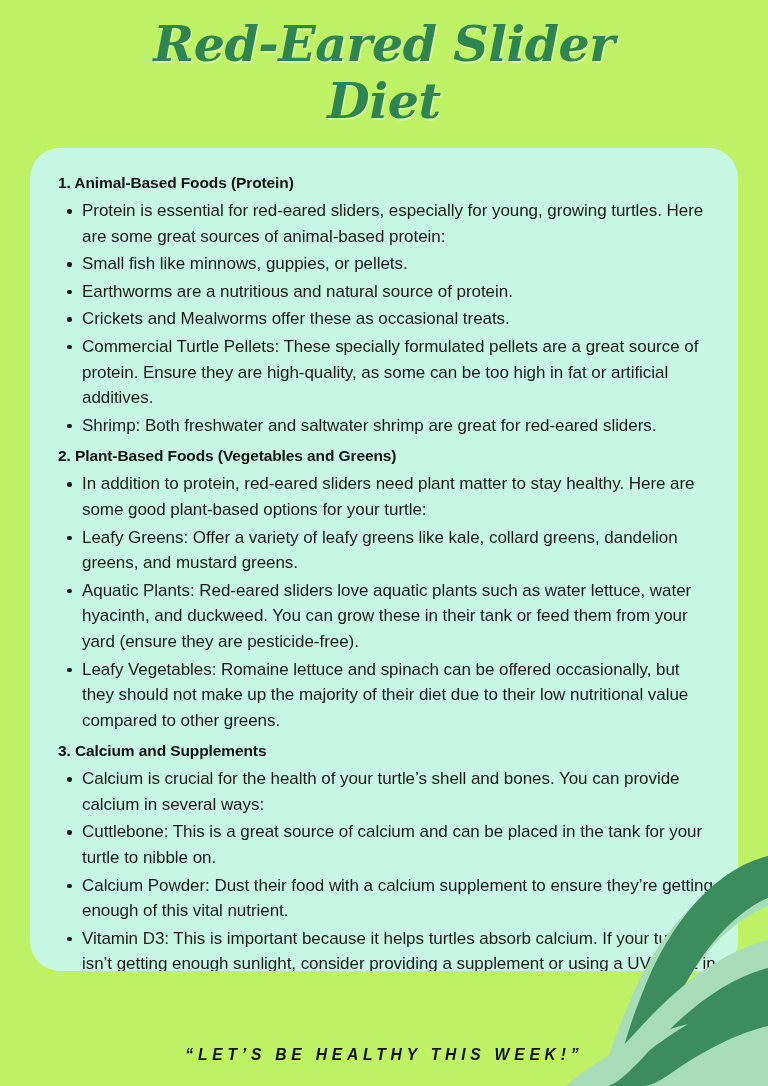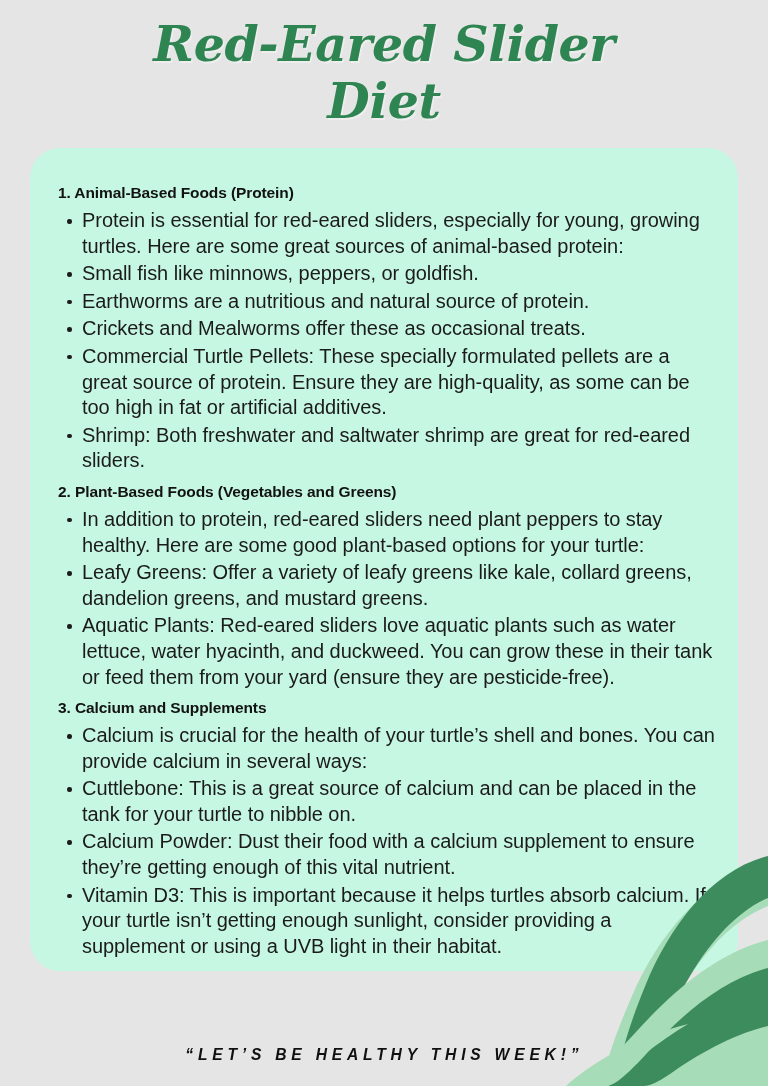--- a/index.html
+++ b/index.html
@@ -13,21 +13,21 @@
     background: #abe8c1;
     font-family: "Liberation Sans", sans-serif;
     position: relative;
   }
 
   .page {
     position: absolute;
     inset: 0;
     width: 768px;
     height: 1086px;
-    background: #e5e5e5;
+    background: #bef264;
     overflow: hidden;
   }
 
   
   .leaf-decor {
     position: absolute;
     right: 0;
     bottom: 0;
     width: 260px;
     height: 230px;
@@ -56,21 +56,21 @@
   
   .card {
     position: absolute;
     left: 30px;
     top: 148px;
     width: 708px;
     height: 823px;
     background: #c6f7e3;
     border-radius: 30px;
     box-sizing: border-box;
-    padding: 34px 22px 14px 22px;
+    padding: 24px 22px 14px 22px;
     overflow: hidden;
   }
 
   .section {
     margin: 0;
   }
   .section-heading {
     font-family: "Liberation Sans", sans-serif;
     font-weight: bold;
     font-size: 15.5px;
@@ -81,21 +81,21 @@
   }
   .bullets {
     list-style: none;
     margin: 0 0 7px 0;
     padding: 0;
   }
   .bullets li {
     position: relative;
     padding-left: 30px;
     margin-bottom: 2px;
-    font-size: 20px;
+    font-size: 17px;
     line-height: 25.6px;
     color: #1b1b1b;
     letter-spacing: -0.05px;
   }
   .bullets li::before {
     content: "";
     position: absolute;
     left: 15px;
     top: 11px;
     width: 4.5px;
@@ -136,33 +136,34 @@
     <div class="title-line">Red-Eared Slider</div>
     <div class="title-line">Diet</div>
   </div>
 
   <div class="card">
     <div id="sections-container">
         <div class="section">
           <div class="section-heading">1. Animal-Based Foods (Protein)</div>
           <ul class="bullets">
             <li>Protein is essential for red-eared sliders, especially for young, growing turtles. Here are some great sources of animal-based protein:</li>
-            <li>Small fish like minnows, peppers, or goldfish.</li>
+            <li>Small fish like minnows, guppies, or pellets.</li>
             <li>Earthworms are a nutritious and natural source of protein.</li>
             <li>Crickets and Mealworms offer these as occasional treats.</li>
             <li>Commercial Turtle Pellets: These specially formulated pellets are a great source of protein. Ensure they are high-quality, as some can be too high in fat or artificial additives.</li>
             <li>Shrimp: Both freshwater and saltwater shrimp are great for red-eared sliders.</li>
           </ul>
         </div>
         <div class="section">
           <div class="section-heading">2. Plant-Based Foods (Vegetables and Greens)</div>
           <ul class="bullets">
-            <li>In addition to protein, red-eared sliders need plant peppers to stay healthy. Here are some good plant-based options for your turtle:</li>
+            <li>In addition to protein, red-eared sliders need plant matter to stay healthy. Here are some good plant-based options for your turtle:</li>
             <li>Leafy Greens: Offer a variety of leafy greens like kale, collard greens, dandelion greens, and mustard greens.</li>
             <li>Aquatic Plants: Red-eared sliders love aquatic plants such as water lettuce, water hyacinth, and duckweed. You can grow these in their tank or feed them from your yard (ensure they are pesticide-free).</li>
+            <li>Leafy Vegetables: Romaine lettuce and spinach can be offered occasionally, but they should not make up the majority of their diet due to their low nutritional value compared to other greens.</li>
           </ul>
         </div>
         <div class="section">
           <div class="section-heading">3. Calcium and Supplements</div>
           <ul class="bullets">
             <li>Calcium is crucial for the health of your turtle’s shell and bones. You can provide calcium in several ways:</li>
             <li>Cuttlebone: This is a great source of calcium and can be placed in the tank for your turtle to nibble on.</li>
             <li>Calcium Powder: Dust their food with a calcium supplement to ensure they’re getting enough of this vital nutrient.</li>
             <li>Vitamin D3: This is important because it helps turtles absorb calcium. If your turtle isn’t getting enough sunlight, consider providing a supplement or using a UVB light in their habitat.</li>
           </ul>

